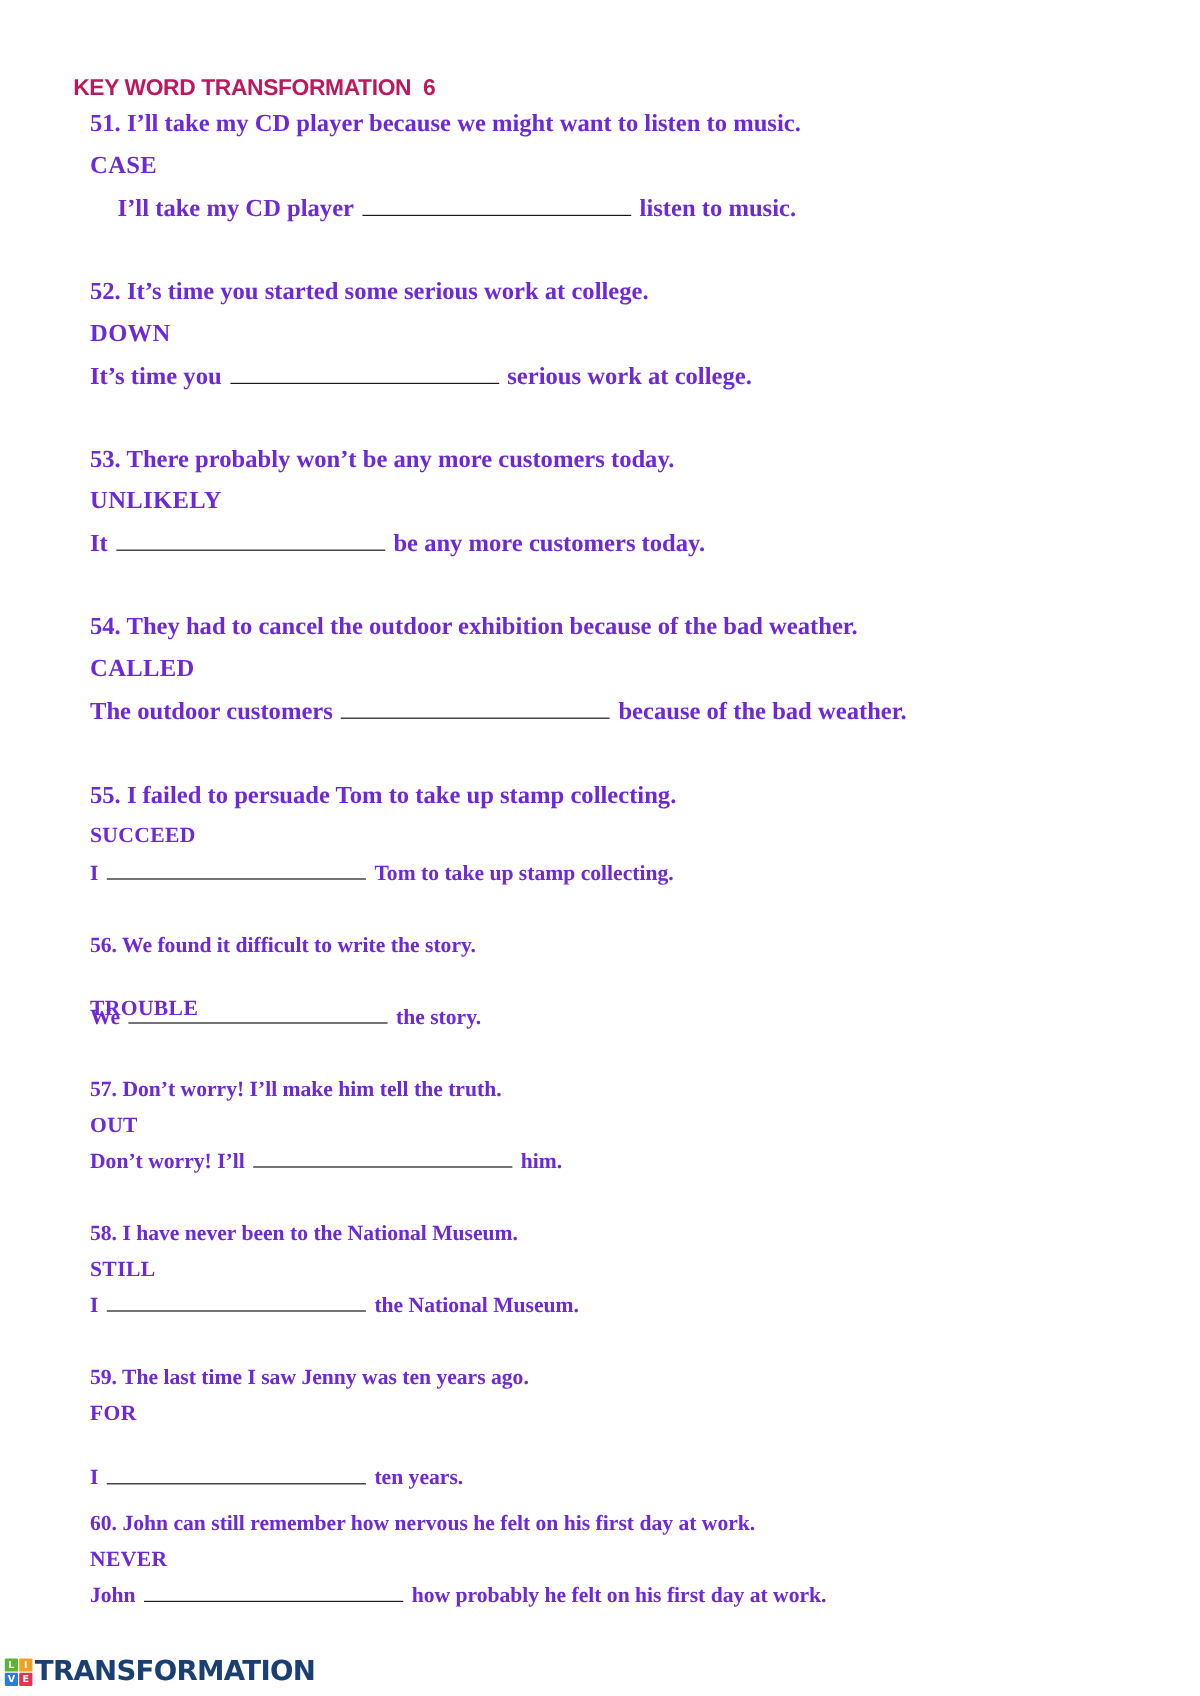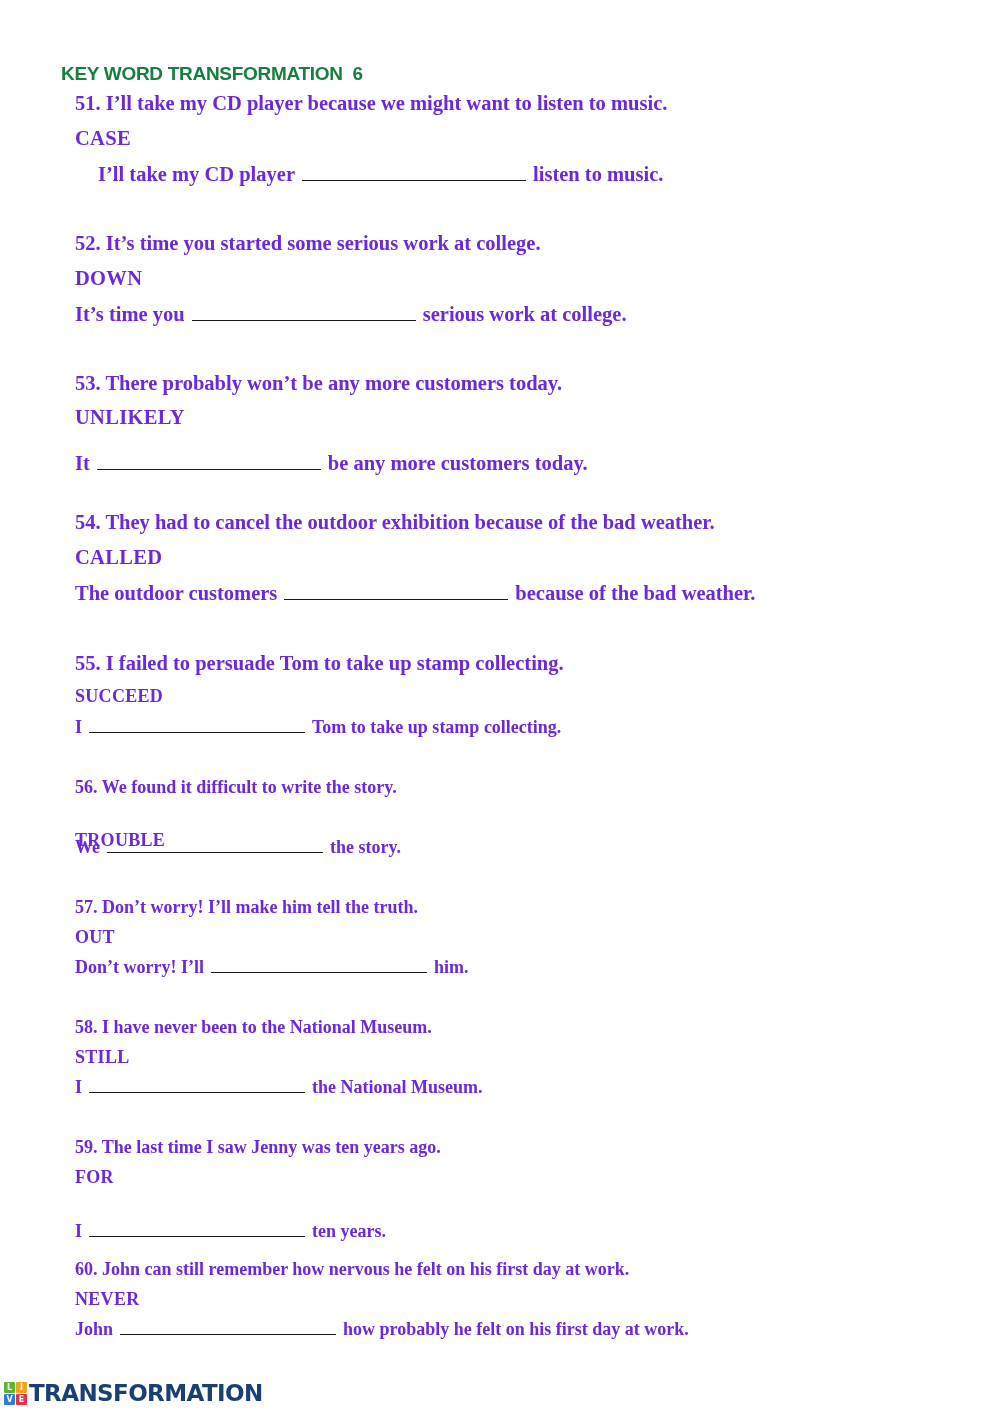--- a/index.html
+++ b/index.html
@@ -15,21 +15,21 @@
       color: #111111;
     }
     .title {
       position: absolute;
       left: 61px;
       top: 63px;
       font-family: "Liberation Sans", sans-serif;
       font-weight: bold;
       font-size: 19px;
       letter-spacing: -0.3px;
-      color: #15803d;
+      color: #be185d;
       white-space: pre;
     }
     .line {
       position: absolute;
       left: 75px;
       font-family: "Liberation Serif", serif;
       font-weight: bold;
       white-space: nowrap;
       color: #6d28d9;
     }
@@ -102,21 +102,21 @@
     <span>It’s time you</span><span class="blank"></span><span>serious work at college.</span>
   </div>
 </div>
 
 <div>
   <div class="line big" style="top:372px;">
     <span>53.</span>
     <span>There probably won’t be any more customers today.</span>
   </div>
   <div class="line big keyword" style="top:406px;">UNLIKELY</div>
-  <div class="line big" style="top:452px;text-align:right;">
+  <div class="line big" style="top:442px;text-align:right;">
     <span>It</span><span class="blank"></span><span>be any more customers today.</span>
   </div>
 </div>
 
 <div>
   <div class="line big" style="top:511px;">
     <span>54.</span>
     <span>They had to cancel the outdoor exhibition because of the bad weather.</span>
   </div>
   <div class="line big keyword" style="top:546px;">CALLED</div>

